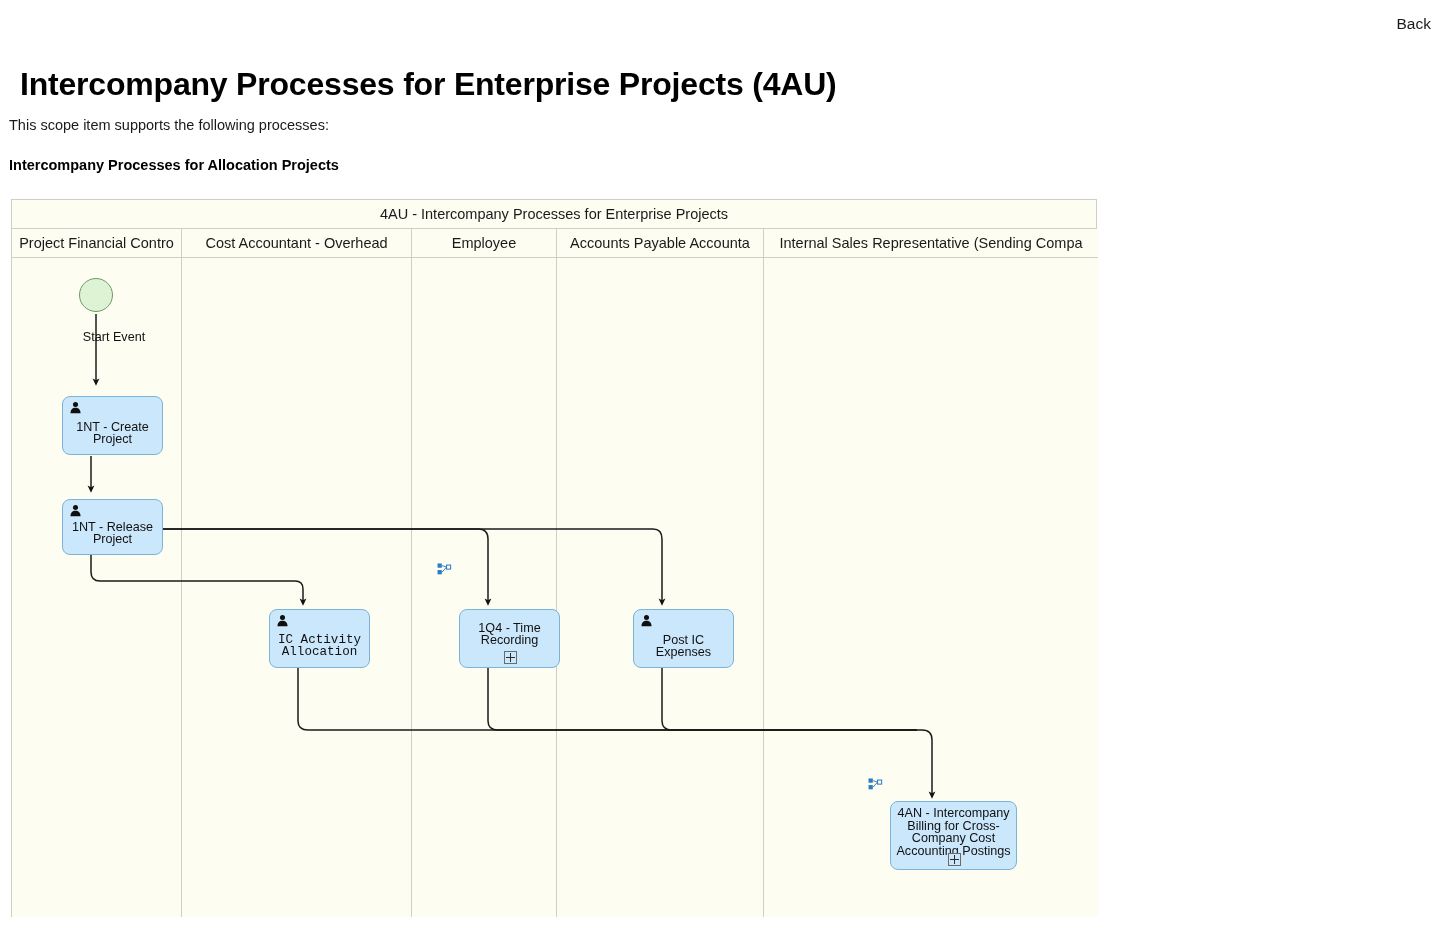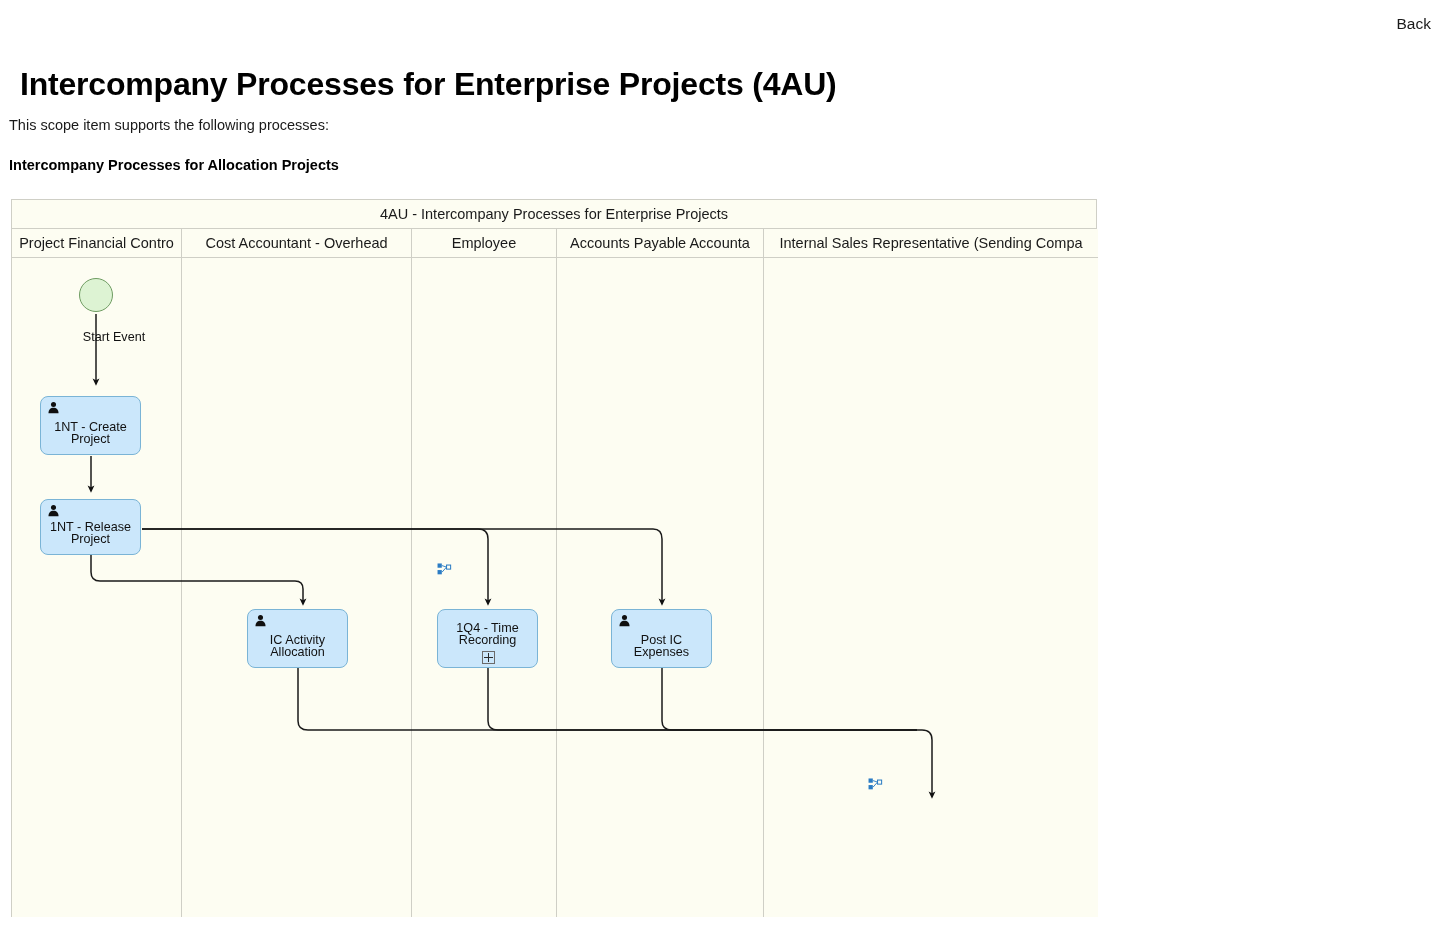--- a/index.html
+++ b/index.html
@@ -128,20 +128,21 @@
     height: 718px;
     pointer-events: none;
   }
 
   
   .node {
     position: absolute;
     background: #cbe7fb;
     border: 1px solid #7ab4d6;
     border-radius: 8px;
+    margin-left: 22px;
   }
   .node-label {
     position: absolute;
     left: -18px;
     right: -18px;
     text-align: center;
     font-size: 12.6px;
     line-height: 12px;
     color: #111;
     white-space: pre-line;
@@ -275,21 +276,21 @@
       </svg>
       <div class="node-label" style="top:21px;">1NT - Release
 Project</div>
     </div>
 
     <div class="node" style="left:235px; top:409px; width:101px; height:59px;">
       <svg class="person-icon" viewBox="0 0 16 16">
         <circle cx="8" cy="4.2" r="3.1" fill="#0f0f0f"></circle>
         <path d="M1.8,15 C1.8,10.4 4.5,8.2 8,8.2 C11.5,8.2 14.2,10.4 14.2,15 Z" fill="#0f0f0f"></path>
       </svg>
-      <div class="node-label" style="top:24px;">IC Activity
+      <div class="node-label" style="top:24px;font-family:Liberation Mono, monospace;">IC Activity
 Allocation</div>
     </div>
 
     <svg class="linked-icon" viewBox="0 0 16 14" style="left:425px; top:363px;">
       <rect x="0.5" y="0.5" width="4.6" height="4.6" fill="#2b7cc4"></rect>
       <rect x="0.5" y="7.6" width="4.6" height="4.6" fill="#2b7cc4"></rect>
       <rect x="10.2" y="2.2" width="4.4" height="4.4" fill="none" stroke="#2b7cc4" stroke-width="1.1"></rect>
       <path d="M5.3,2.8 L10.2,4.4 M5.3,9.9 L10.2,4.4" stroke="#2b7cc4" stroke-width="1" fill="none"></path>
     </svg>
     <div class="node" style="left:425px; top:409px; width:101px; height:59px;">
@@ -306,15 +307,22 @@
       <div class="node-label" style="top:24px;">Post IC
 Expenses</div>
     </div>
 
     <svg class="linked-icon" viewBox="0 0 16 14" style="left:856px; top:578px;">
       <rect x="0.5" y="0.5" width="4.6" height="4.6" fill="#2b7cc4"></rect>
       <rect x="0.5" y="7.6" width="4.6" height="4.6" fill="#2b7cc4"></rect>
       <rect x="10.2" y="2.2" width="4.4" height="4.4" fill="none" stroke="#2b7cc4" stroke-width="1.1"></rect>
       <path d="M5.3,2.8 L10.2,4.4 M5.3,9.9 L10.2,4.4" stroke="#2b7cc4" stroke-width="1" fill="none"></path>
     </svg>
+    <div class="node" style="left:856px; top:601px; width:127px; height:69px;">
+      <div class="node-label" style="top:5px; left:-14px; right:-14px; line-height:12.6px;">4AN - Intercompany
+Billing for Cross-
+Company Cost
+Accounting Postings</div>
+      <div class="subprocess-marker" style="left:57px; top:51px;"></div>
+    </div>
 
   </div>
 </div>
 
 </body></html>

